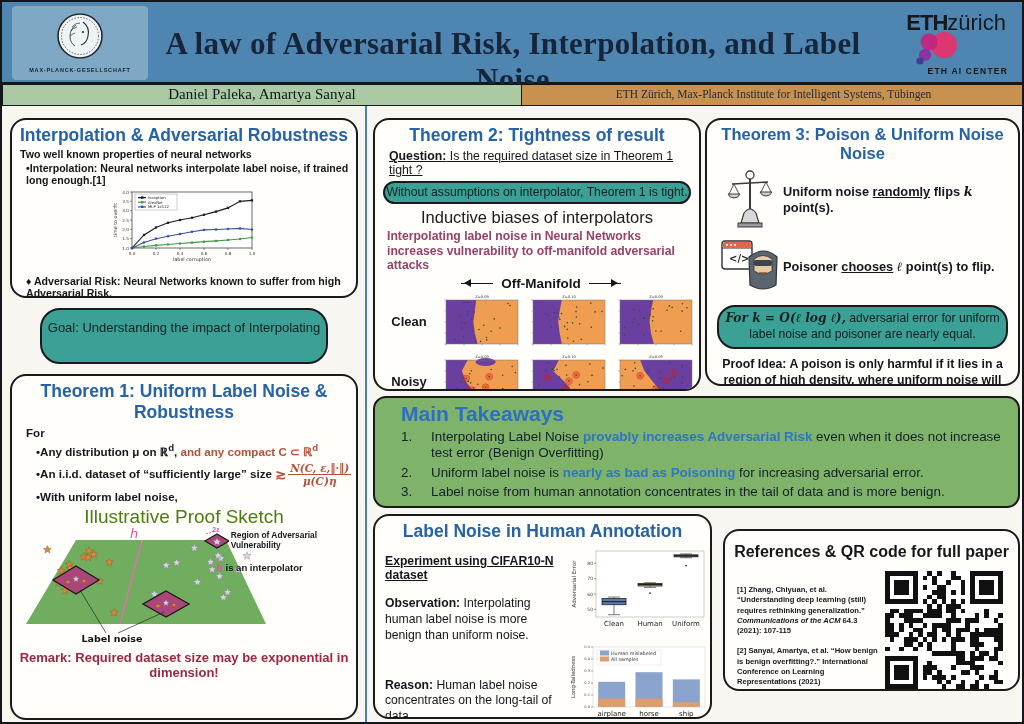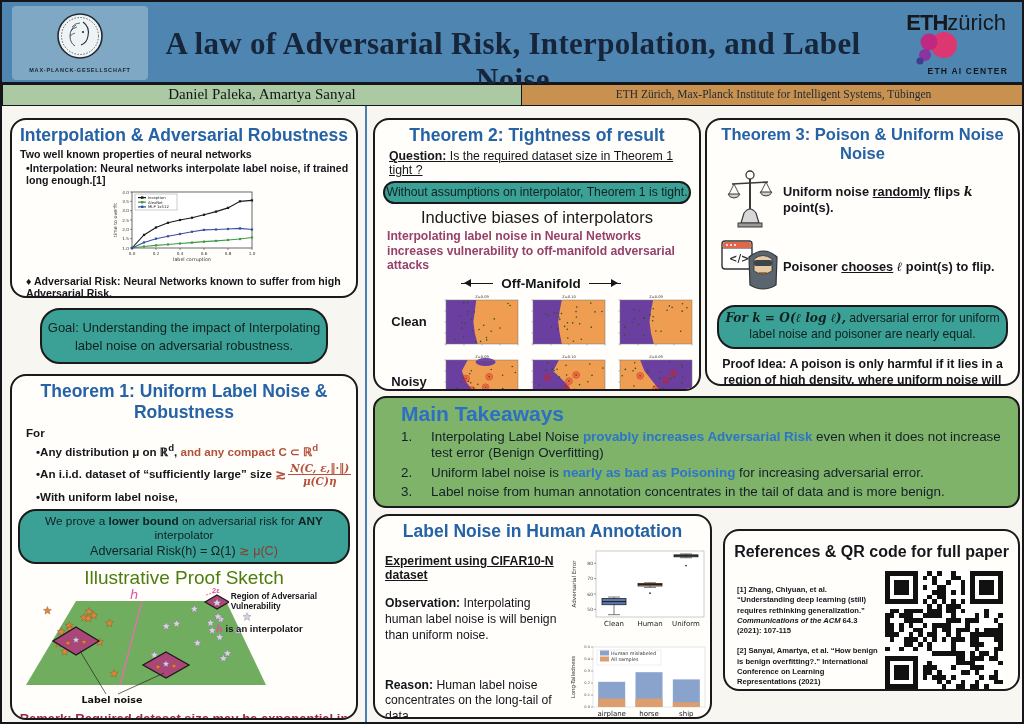--- a/index.html
+++ b/index.html
@@ -234,36 +234,31 @@
           <line x1="30" y1="19.799999999999997" x2="38" y2="19.799999999999997" stroke="#3a4fa0" stroke-width="1.2"></line>
           <rect x="33" y="18.599999999999998" width="2.4" height="2.4" fill="#3a4fa0"></rect>
           <text x="40" y="21.199999999999996" font-size="3.8" text-anchor="start" fill="#222">MLP 1x512</text>
         </svg></div>
     <div class="line b"><span>♦ </span><span>Adversarial Risk:</span><span> Neural Networks known to suffer from high Adversarial Risk.</span></div>
 
   </div>
 
   <div id="box-goal">
     <div>Goal: Understanding the impact of Interpolating</div>
-    <div>label noise on adversarial robustness.</div>
   </div>
 
   <div class="panel" id="box-thm1">
     <div class="ptitle">Theorem 1: Uniform Label Noise  &amp; Robustness</div>
     <div class="t1line">For</div>
     <div class="t1line bullet"><span>•</span><span>Any distribution μ on ℝ</span><sup>d</sup><span>,</span><span class="red"><span> and any compact C ⊂ ℝ</span><sup>d</sup></span></div>
     <div class="t1line bullet"><span>•</span><span>An i.i.d. dataset of “sufficiently large” size </span><span class="red gtr">≳</span><span class="frac red mi">
           <span class="num">N(C, ε,‖·‖)</span>
           <span class="den">μ(C)η</span>
         </span></div>
     <div class="t1line bullet"><span>•</span><span>With uniform label noise,</span></div>
-    <div class="teal" id="thm1-teal">
-      <div><span>We prove a </span><b>lower bound</b><span> on adversarial risk for </span><b>ANY</b><span> interpolator</span></div>
-      <div class="l2"><span>Adversarial Risk(h)  = Ω(1)  </span><span class="red" style="color:#8d3a28">≳ μ(C)</span></div>
-    </div>
     <div class="sketch-title">Illustrative Proof Sketch</div>
     <div class="sketch">
       <svg width="345" height="118">
           <polygon points="62,12 212,12 252,96 12,96" fill="#70ad5e"></polygon>
           <polygon points="85.6,48.9 86.7,51.6 89.6,51.8 87.4,53.7 88.0,56.5 85.6,55.0 83.1,56.5 83.8,53.7 81.6,51.8 84.5,51.6" fill="#e0863c" stroke="#8a5220" stroke-width="0.4"></polygon>
           <polygon points="75.0,18.6 76.1,21.2 79.0,21.5 76.8,23.3 77.4,26.2 75.0,24.6 72.5,26.2 73.2,23.3 71.0,21.5 73.9,21.2" fill="#e0863c" stroke="#8a5220" stroke-width="0.4"></polygon>
           <polygon points="70.1,24.4 71.2,27.1 74.1,27.3 71.9,29.2 72.5,32.0 70.1,30.5 67.6,32.0 68.3,29.2 66.1,27.3 69.0,27.1" fill="#e0863c" stroke="#8a5220" stroke-width="0.4"></polygon>
           <polygon points="50.8,58.5 51.9,61.2 54.8,61.4 52.6,63.3 53.3,66.1 50.8,64.6 48.3,66.1 49.0,63.3 46.8,61.4 49.7,61.2" fill="#e0863c" stroke="#8a5220" stroke-width="0.4"></polygon>
           <polygon points="79.8,22.2 80.9,24.9 83.8,25.1 81.6,27.0 82.3,29.8 79.8,28.3 77.4,29.8 78.0,27.0 75.8,25.1 78.7,24.9" fill="#e0863c" stroke="#8a5220" stroke-width="0.4"></polygon>
           <polygon points="55.4,32.5 56.5,35.2 59.4,35.4 57.2,37.3 57.8,40.1 55.4,38.6 52.9,40.1 53.6,37.3 51.4,35.4 54.2,35.2" fill="#e0863c" stroke="#8a5220" stroke-width="0.4"></polygon>
@@ -668,21 +663,21 @@
         <span class="num">3.</span>
         <span><span>Label noise from human annotation concentrates in the tail of data and is more benign.</span><span class="blue"></span><span></span></span>
       </div>
   </div>
 
   <div class="panel" id="box-human">
     <div class="ptitle">Label Noise in Human Annotation</div>
     <div class="hwrap">
       <div class="hleft">
         <div class="exp">Experiment using CIFAR10-N dataset</div>
-        <div class="obs"><b>Observation:</b><span> Interpolating human label noise is  will benign than uniform noise.</span></div>
+        <div class="obs"><b>Observation:</b><span> Interpolating human label noise is  more benign than uniform noise.</span></div>
         <div class="rsn"><b>Reason:</b><span> Human label noise concentrates on the long-tail of data.</span></div>
       </div>
       <div class="hright">
         <svg width="144" height="92">
             <rect x="30" y="5" width="108" height="66" fill="#fff" stroke="#aaa" stroke-width="0.6"></rect>
             <line x1="28" y1="63.325581395348834" x2="30" y2="63.325581395348834" stroke="#555" stroke-width="0.6"></line>
             <text x="27" y="64.92558139534883" font-size="4.5" text-anchor="end" fill="#444">50</text>
             <line x1="28" y1="47.97674418604651" x2="30" y2="47.97674418604651" stroke="#555" stroke-width="0.6"></line>
             <text x="27" y="49.57674418604651" font-size="4.5" text-anchor="end" fill="#444">60</text>
             <line x1="28" y1="32.627906976744185" x2="30" y2="32.627906976744185" stroke="#555" stroke-width="0.6"></line>

